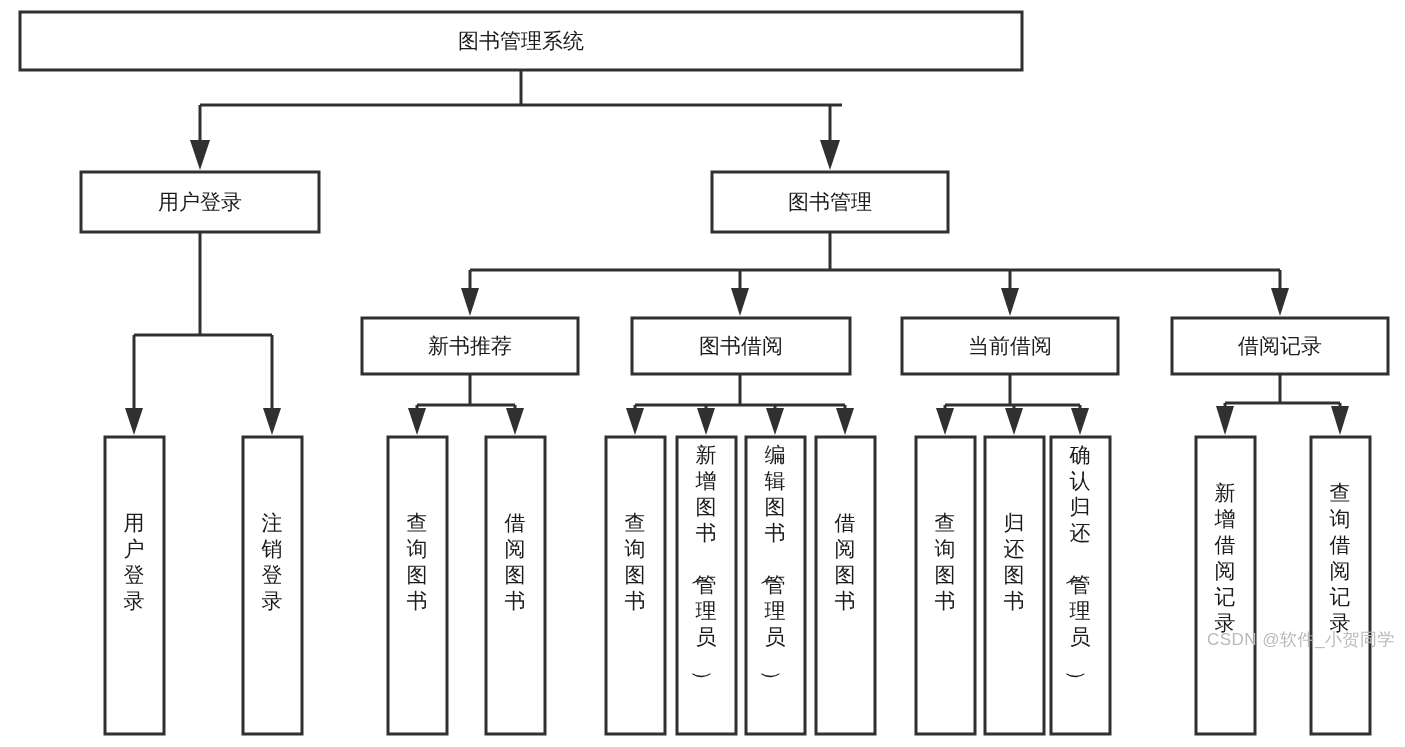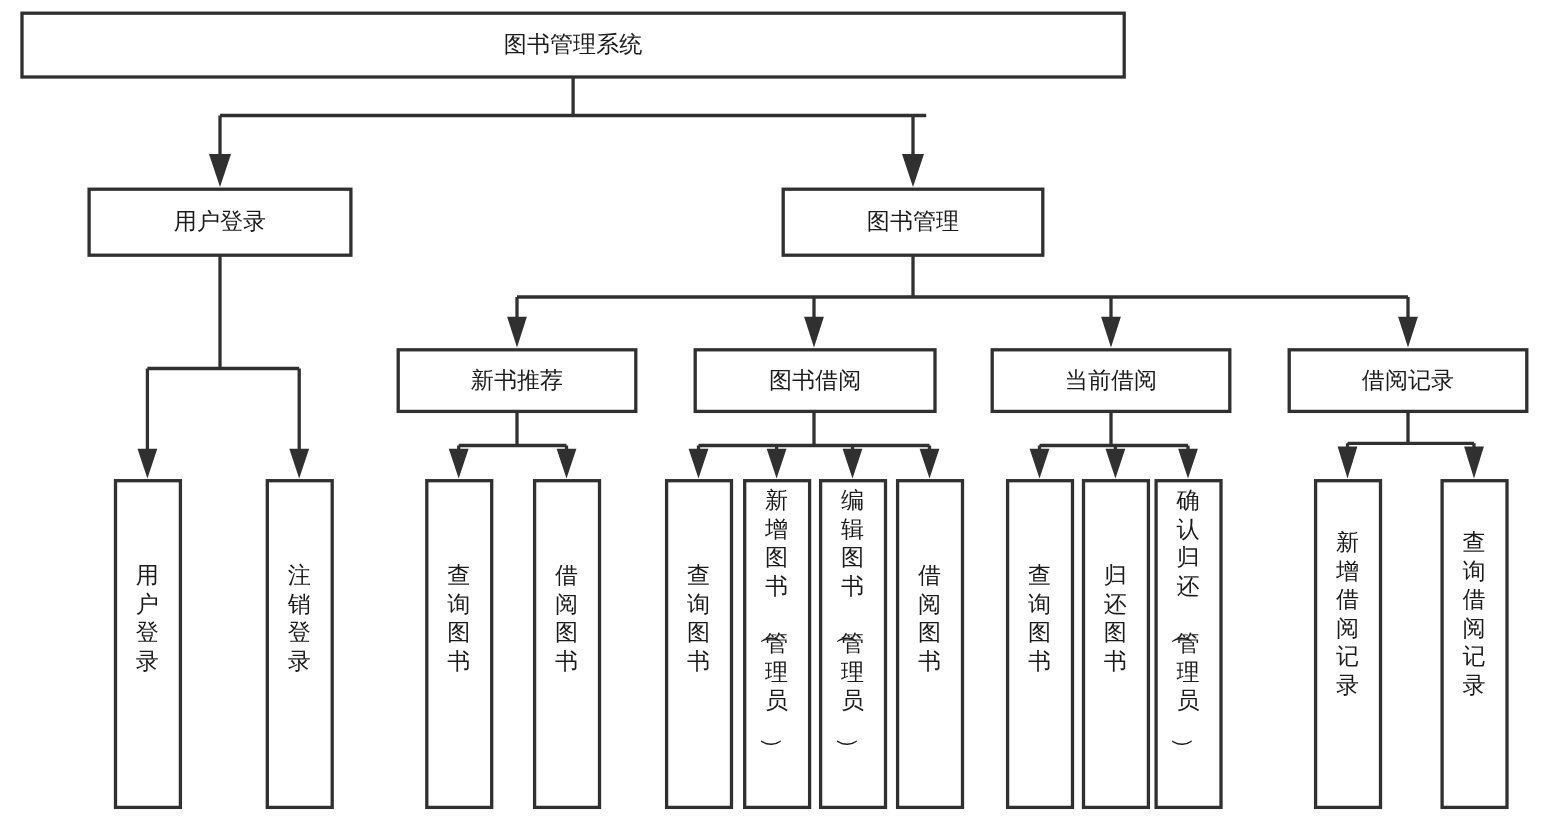--- a/index.html
+++ b/index.html
@@ -231,13 +231,14 @@
         <text class="node-label-vert" x="1225" y="500"><tspan x="1225" dy="0">新</tspan><tspan x="1225" dy="26">增</tspan><tspan x="1225" dy="26">借</tspan><tspan x="1225" dy="26">阅</tspan><tspan x="1225" dy="26">记</tspan><tspan x="1225" dy="26">录</tspan></text>
       </g>
 
       <g>
         <rect class="node-rect" x="1311" y="437" width="59" height="297"></rect>
         <text class="node-label-vert" x="1340" y="500"><tspan x="1340" dy="0">查</tspan><tspan x="1340" dy="26">询</tspan><tspan x="1340" dy="26">借</tspan><tspan x="1340" dy="26">阅</tspan><tspan x="1340" dy="26">记</tspan><tspan x="1340" dy="26">录</tspan></text>
       </g>
     </g>
   </svg>
 
+  <div class="watermark">CSDN @软件_小贺同学</div>
 </div>
 
 </body></html>

